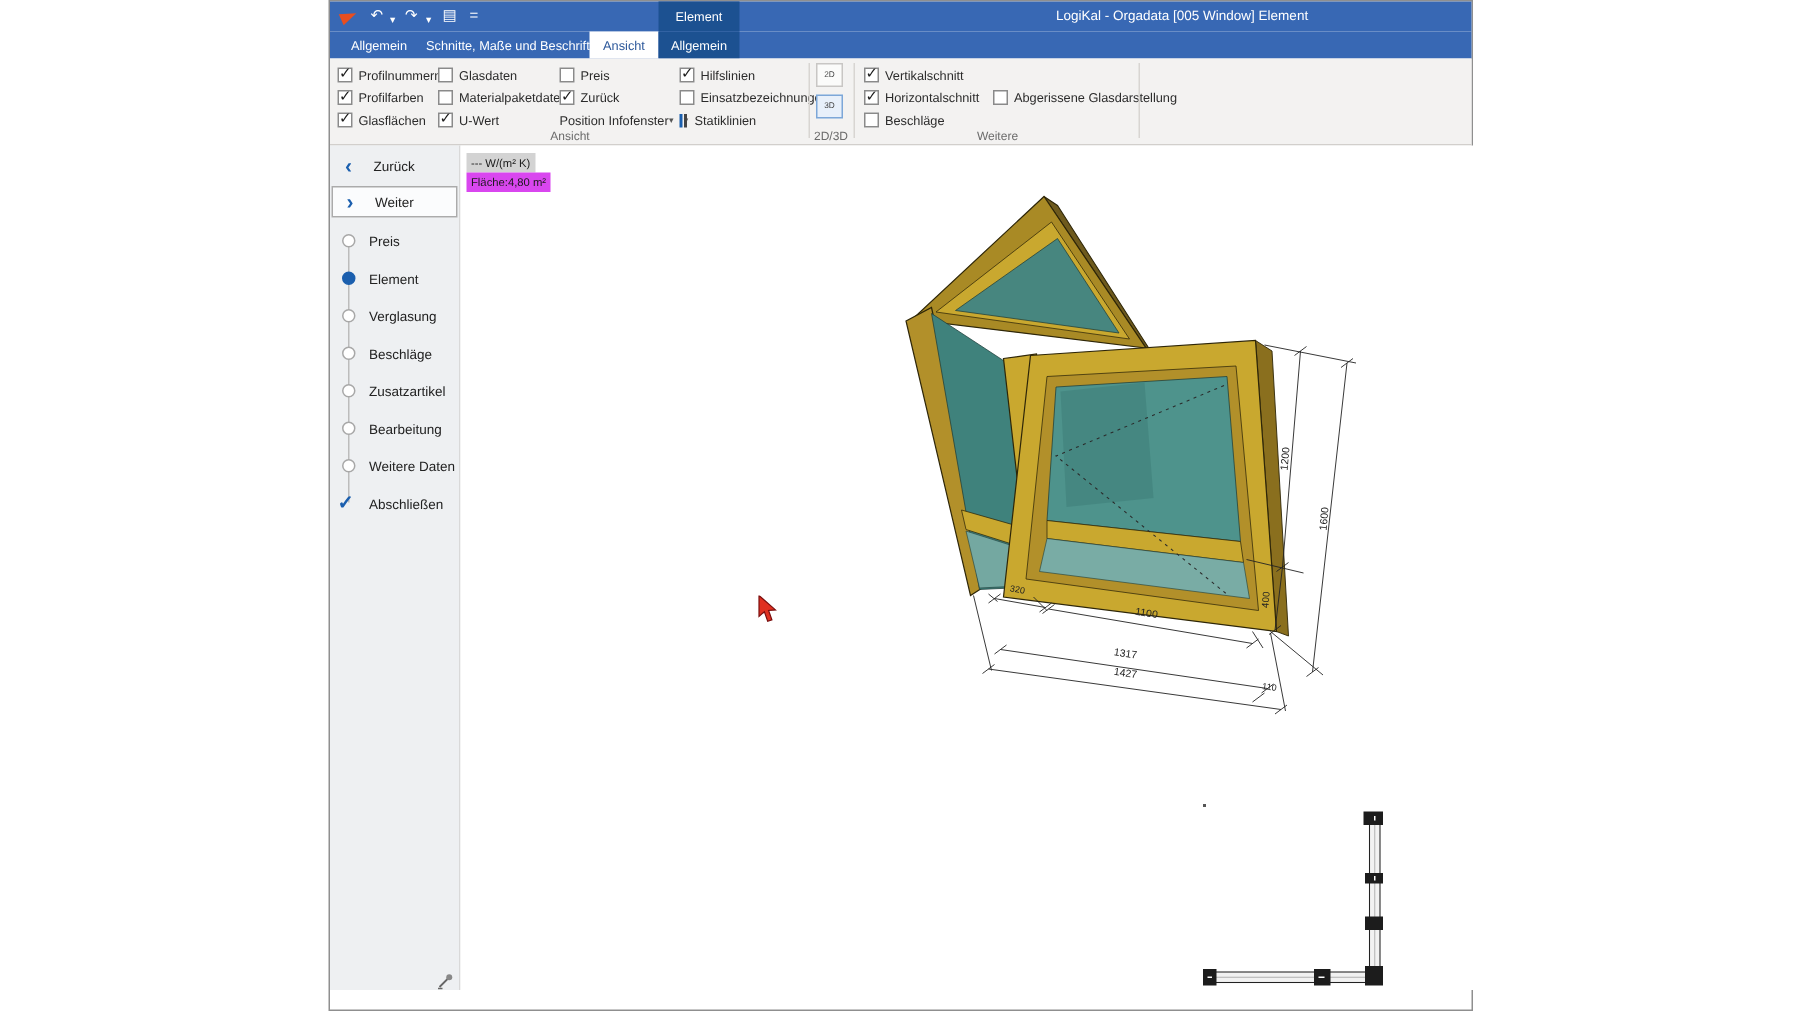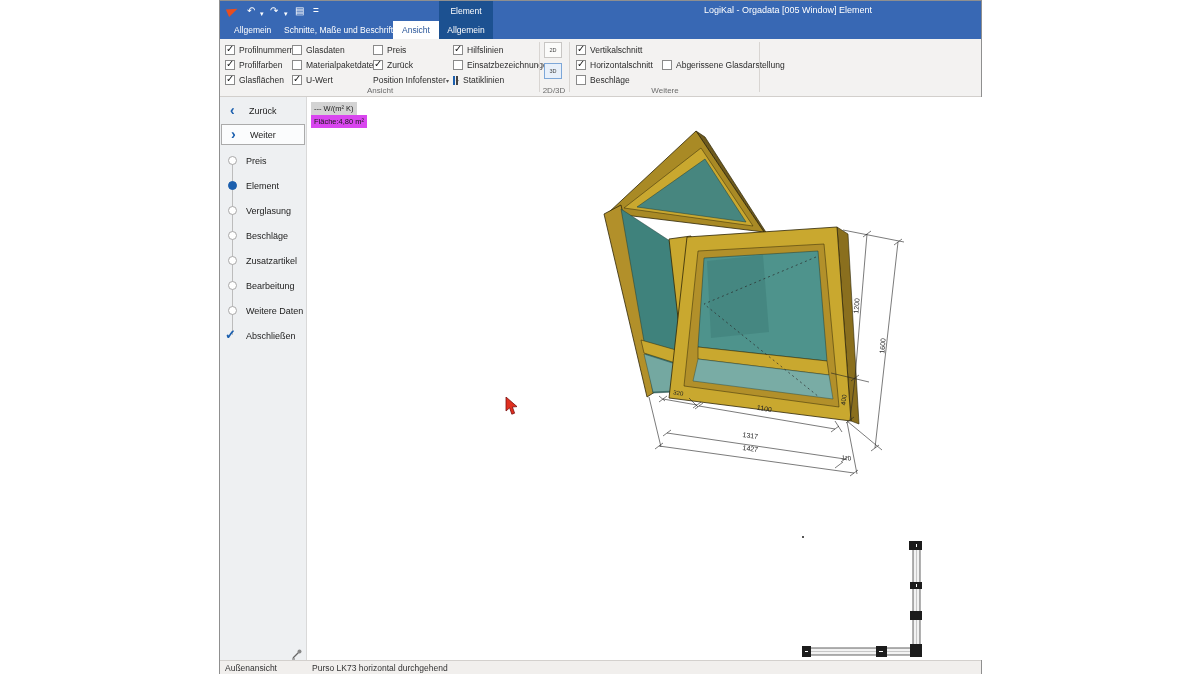--- a/index.html
+++ b/index.html
@@ -315,19 +315,15 @@
           <line x1="915.5" y1="583" x2="915.5" y2="586" stroke="#fff" stroke-width="1"></line>
         </g>
       </svg>
 
       <svg class="cursor" viewBox="0 0 14 19">
         <polygon points="1,0 1,14 4.6,10.8 6.8,17.2 9.6,16.2 7.4,10 12,9.6" fill="#e03020" stroke="#7a0f0f" stroke-width="0.8"></polygon>
       </svg>
     </div>
   </div>
 
-  <div class="statusbar">
-    <span style="left:5px">Außenansicht</span>
-    <span style="left:92px">Purso LK73  horizontal durchgehend</span>
-  </div>
 
 </div>
 </div>
 
 </body></html>

